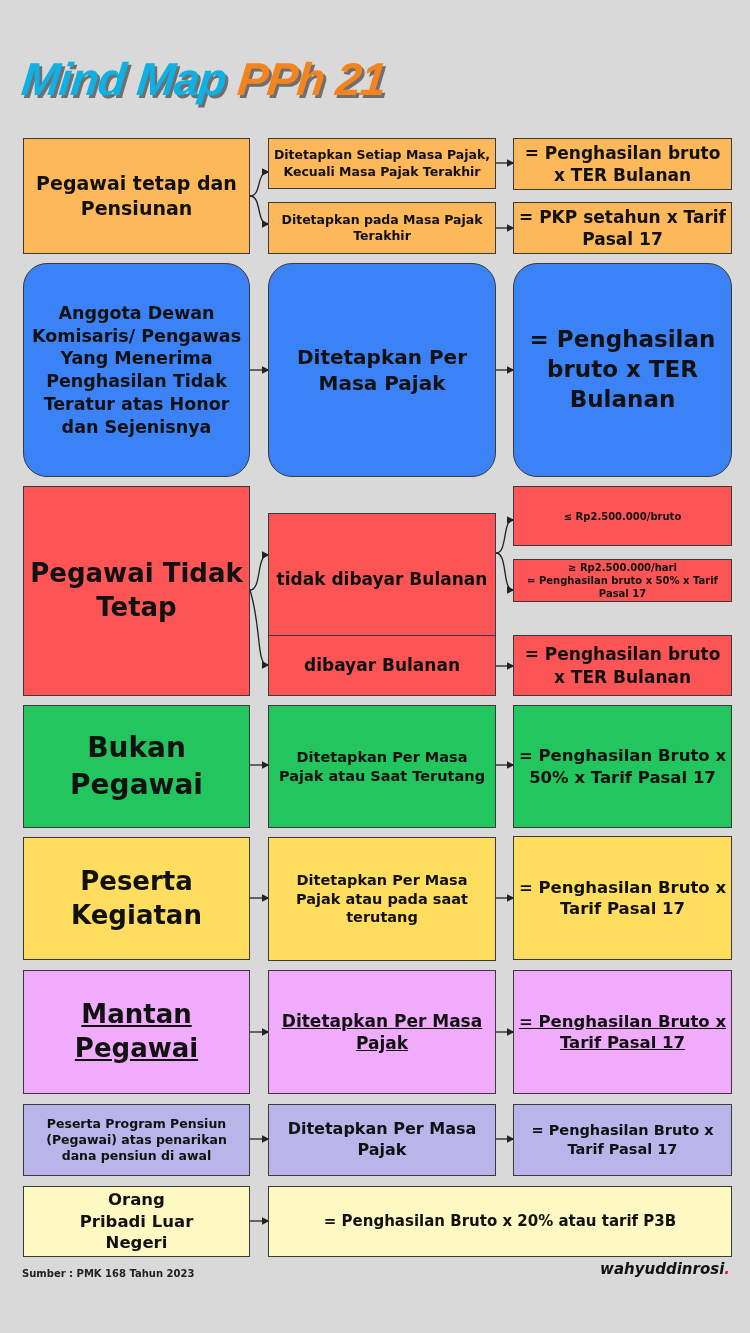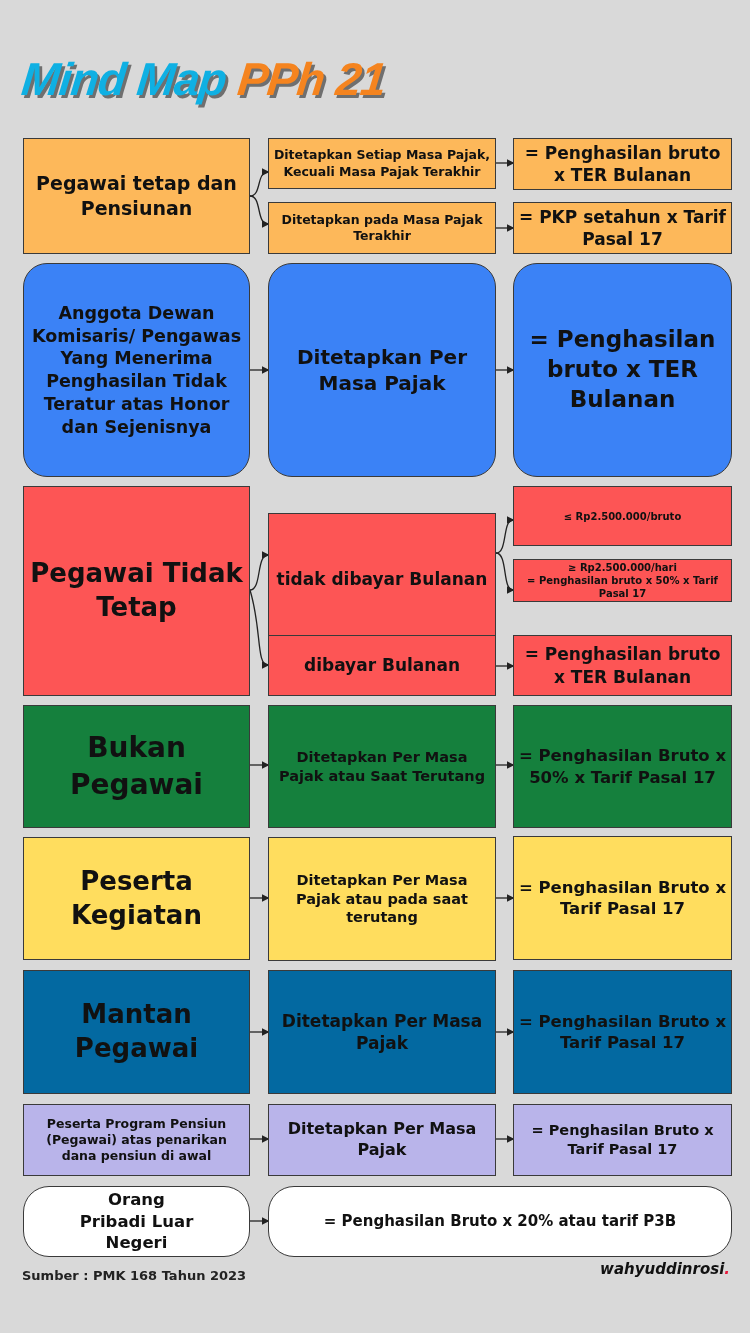--- a/index.html
+++ b/index.html
@@ -4,27 +4,27 @@
 <style>
   html,body{margin:0;padding:0;}
   body{width:750px;height:1333px;background:#d9d9d9;position:relative;overflow:hidden;font-family:"DejaVu Sans","Liberation Sans",sans-serif;}
   .title{position:absolute;left:22px;top:52px;font-family:"Liberation Sans",sans-serif;font-weight:900;font-style:italic;font-size:46px;letter-spacing:-1px;transform:skewX(-6deg);}
   .title .t1{color:#0fb0e3;text-shadow:3px 3px 0 #6f6f6f;}
   .title .t2{color:#f5841f;text-shadow:3px 3px 0 #6f6f6f;}
   .box{position:absolute;box-sizing:border-box;border:1.5px solid #3a3a3a;display:flex;align-items:center;justify-content:center;text-align:center;font-weight:bold;color:#111;padding:2px 4px;line-height:1.3;}
   .orange{background:#fdb85a;}
   .blue{background:#3b82f6;border-radius:24px;}
   .red{background:#fd5555;}
-  .cyan{background:#15803d;}
+  .cyan{background:#22c55e;}
   .yellow{background:#ffdd5e;}
-  .gray{background:#0369a1;}
+  .gray{background:#f0abfc;text-decoration:underline;}
   .purple{background:#b9b4ea;}
-  .lime{background:#ffffff;border-radius:26px;}
+  .lime{background:#fef9c3;}
   svg.lines{position:absolute;left:0;top:0;pointer-events:none;}
-  .footer-left{position:absolute;left:22px;top:1268px;font-size:13px;font-weight:bold;color:#222;}
+  .footer-left{position:absolute;left:22px;top:1268px;font-size:10px;font-weight:bold;color:#222;}
   .footer-right{position:absolute;right:20px;top:1260px;font-size:15px;font-weight:bold;font-style:italic;color:#111;}
   .footer-right .dot{color:#e8193c;}
 </style>
 </head>
 <body>
 
 <div class="title">
   <span class="t1">Mind Map</span>
   <span class="t2">PPh 21</span>
 </div>

